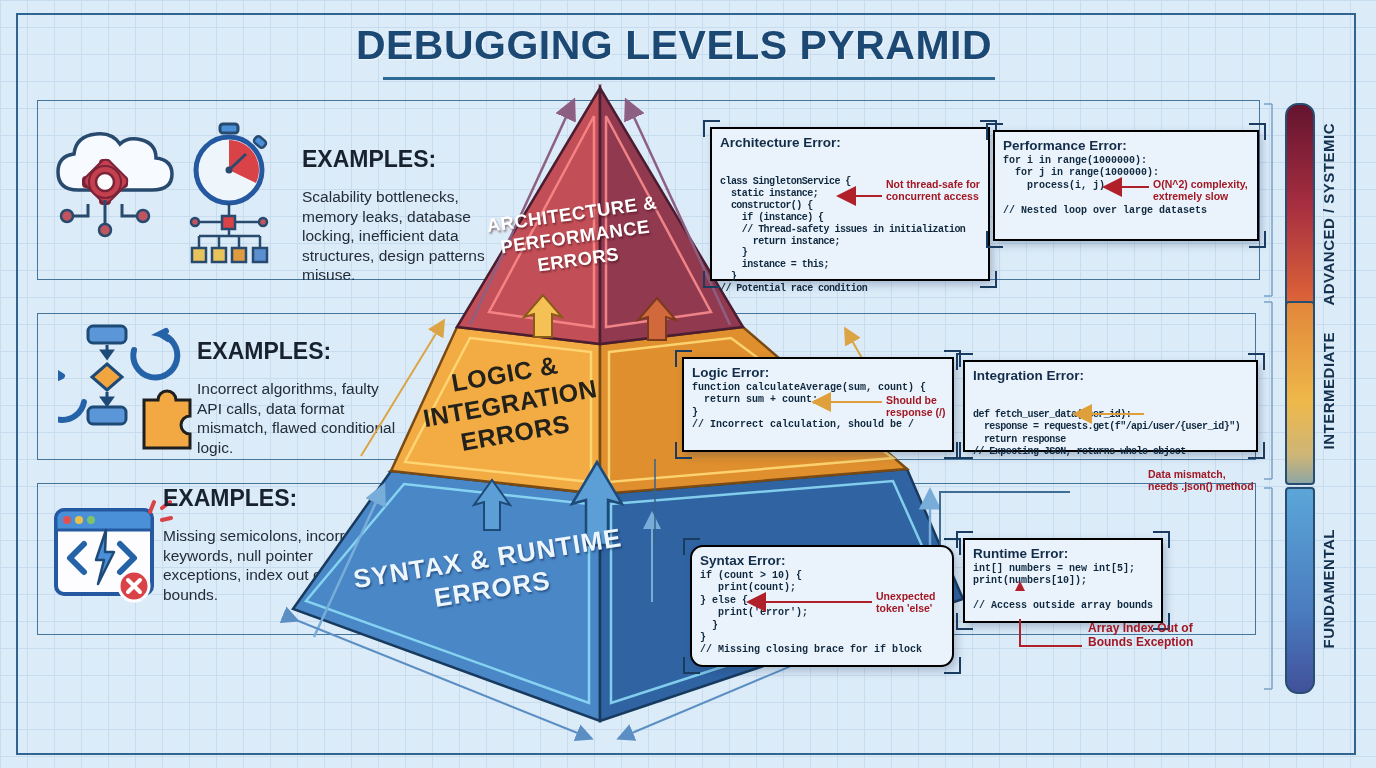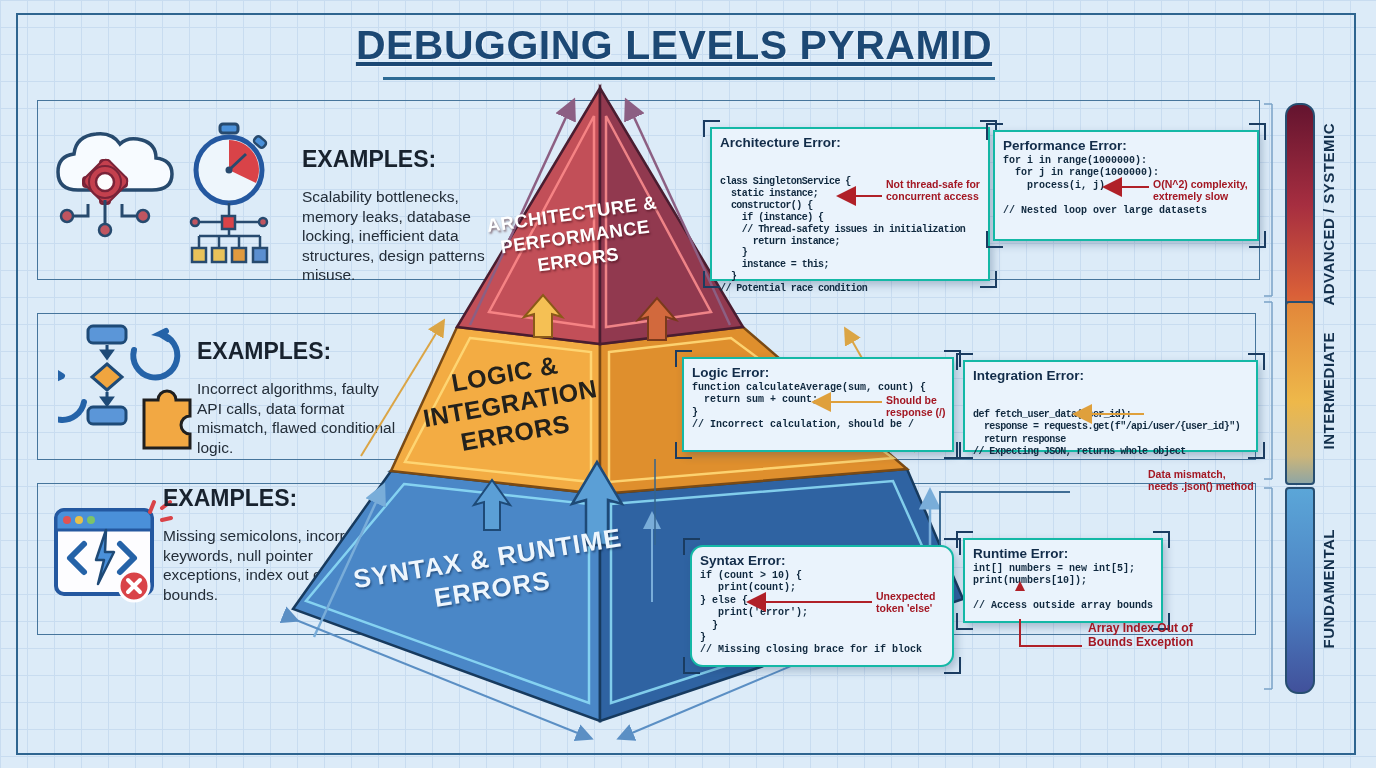--- a/index.html
+++ b/index.html
@@ -10,33 +10,33 @@
     background-image:
       linear-gradient(#c8dcf0 1px, transparent 1px),
       linear-gradient(90deg,#c8dcf0 1px, transparent 1px),
       linear-gradient(#bad1e8 1px, transparent 1px),
       linear-gradient(90deg,#bad1e8 1px, transparent 1px);
     background-size:27px 27px,27px 27px,135px 135px,135px 135px;
   }
   .abs{position:absolute;}
   .frame{left:16px;top:13px;width:1336px;height:738px;border:2.5px solid #2f6590;}
   .title{left:0;top:22px;width:1348px;text-align:center;font-size:41px;font-weight:bold;
-         color:#1c4874;letter-spacing:.5px;text-shadow:1px 1px 0 rgba(255,255,255,.55);text-decoration:underline;}
+         color:#1c4874;letter-spacing:.5px;text-shadow:1px 1px 0 rgba(255,255,255,.55);}
   .title-underline{left:383px;top:77px;width:612px;height:3px;background:#2d6a94;}
   .row-box{border:1.6px solid #46759c;}
   .ex-head{font-size:23px;font-weight:bold;color:#18222e;}
   .ex-body{font-size:15.5px;line-height:19.5px;color:#232d38;margin-top:14px;}
   .pyr-label{position:absolute;text-align:center;font-weight:bold;}
   .pyr-top{left:460px;top:202px;width:230px;font-size:18.5px;line-height:23px;color:#ffffff;
            transform:rotate(-8deg);text-shadow:1px 2px 2px rgba(60,10,20,.5);letter-spacing:.5px;}
   .pyr-mid{left:375px;top:358px;width:270px;font-size:25px;line-height:30px;color:#23211c;
            transform:rotate(-10deg);letter-spacing:.5px;}
   .pyr-bot{left:320px;top:543px;width:340px;font-size:26px;line-height:31px;color:#eef6fd;
            transform:rotate(-9deg);letter-spacing:1px;text-shadow:1px 2px 2px rgba(10,35,70,.5);}
-  .codebox{position:absolute;background:#eaf3fc;border:2px solid #14b8a6;
+  .codebox{position:absolute;background:#eaf3fc;border:2px solid #000000;
            box-shadow:3px 4px 8px rgba(30,60,100,.28);}
   .cb-title{font-weight:bold;font-size:13.5px;color:#122c49;margin:6px 8px 2px;}
   .cb-code{font-family:"Liberation Mono","DejaVu Sans Mono",monospace;font-weight:bold;
            font-size:10px;line-height:11.9px;color:#10293f;margin:2px 8px 0;white-space:pre;}
   .cb-code.lh12{line-height:12.4px;}
   .cb-code.tight{letter-spacing:-.55px;margin-top:26px;}
   .cb-note{position:absolute;color:#a31723;font-weight:bold;font-size:10.5px;line-height:12px;}
   .cb-note.big{font-size:12px;line-height:13.5px;}
   .bk{position:absolute;width:15px;height:15px;border:0 solid #1a3c61;}
   .bk.tl{left:-9px;top:-9px;border-left-width:2px;border-top-width:2px;}

